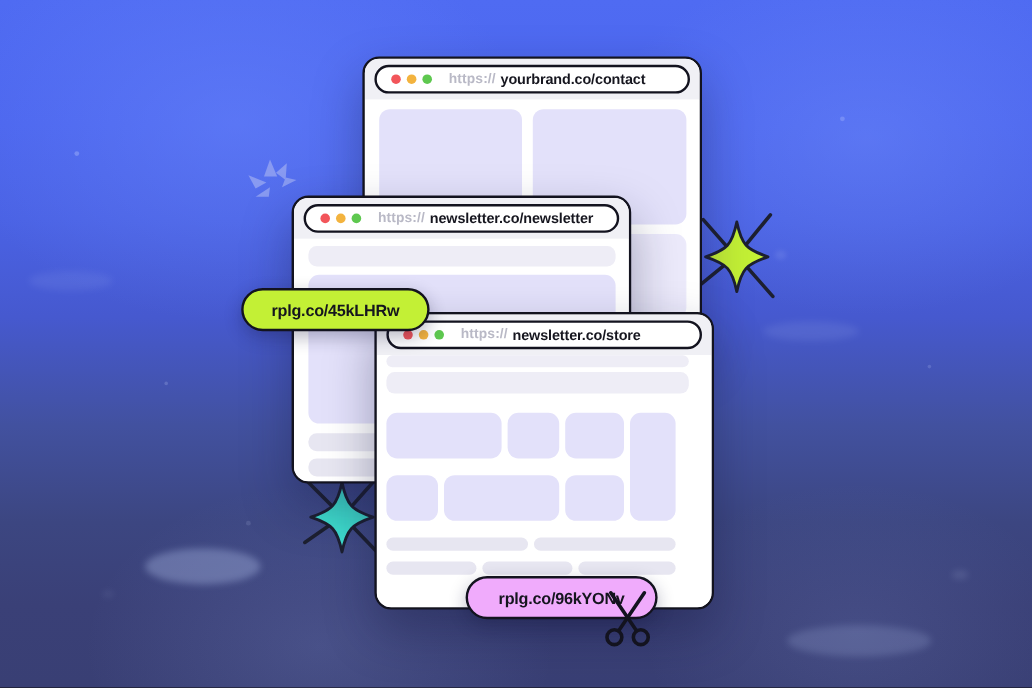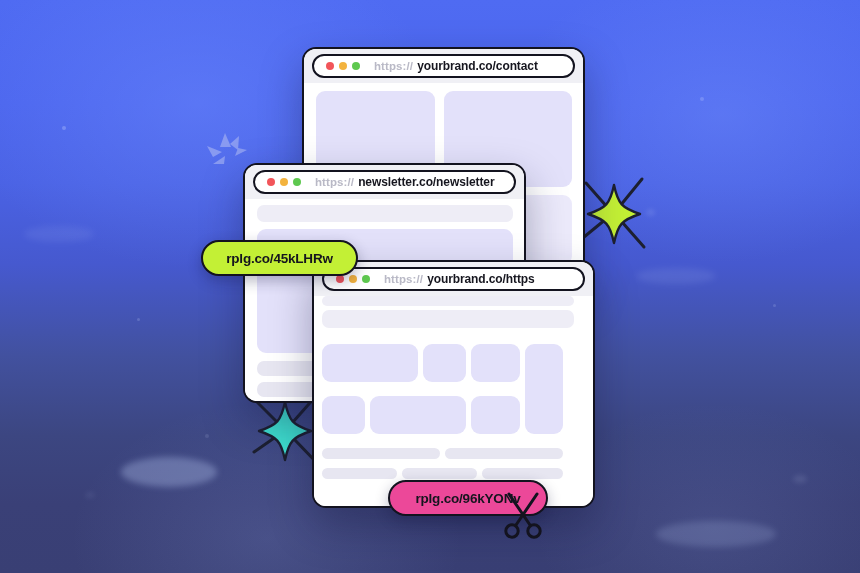--- a/index.html
+++ b/index.html
@@ -175,21 +175,21 @@
     left: 489px; top: 102px; width: 162px; height: 36px;
     background: #d06ff0;
   }
   #pill-green {
     left: 201px; top: 216px; width: 157px; height: 36px;
     background: #c3f035;
     margin-top: 24px;
   }
   #pill-purple-bottom {
     left: 388px; top: 480px; width: 160px; height: 36px;
-    background: #ec4899;
+    background: #f0abfc;
   }
 
   
   .deco { position: absolute; }
   .sparkle-burst { left: 203px; top: 131px; width: 52px; height: 46px; }
   .star-green { left: 578px; top: 175px; width: 72px; height: 78px; }
   .star-cyan { left: 250px; top: 394px; width: 72px; height: 74px; }
   .scissors { left: 500px; top: 492px; width: 46px; height: 48px; }
 </style>
 </head>
@@ -284,21 +284,21 @@
 
   <div class="window" id="win-store">
     <div class="win-head">
       <div class="urlbar">
         <span class="lights">
           <span class="light l-red"></span>
           <span class="light l-amber"></span>
           <span class="light l-green"></span>
         </span>
         <span class="url-proto">https://</span>
-        <span class="url-main">yourbrand.co/https</span>
+        <span class="url-main">newsletter.co/store</span>
       </div>
     </div>
     <div class="win-body">
       <div class="line line-soft" style="left:8px;   top:0px;   width:252px; height:10px;"></div>
       <div class="line line-soft" style="left:8px;   top:14px;  width:252px; height:18px;"></div>
 
       <div class="blk" style="left:8px;   top:48px;  width:96px; height:38px;"></div>
       <div class="blk" style="left:109px; top:48px;  width:43px; height:38px;"></div>
       <div class="blk" style="left:157px; top:48px;  width:49px; height:38px;"></div>
       <div class="blk" style="left:211px; top:48px;  width:38px; height:90px;"></div>

